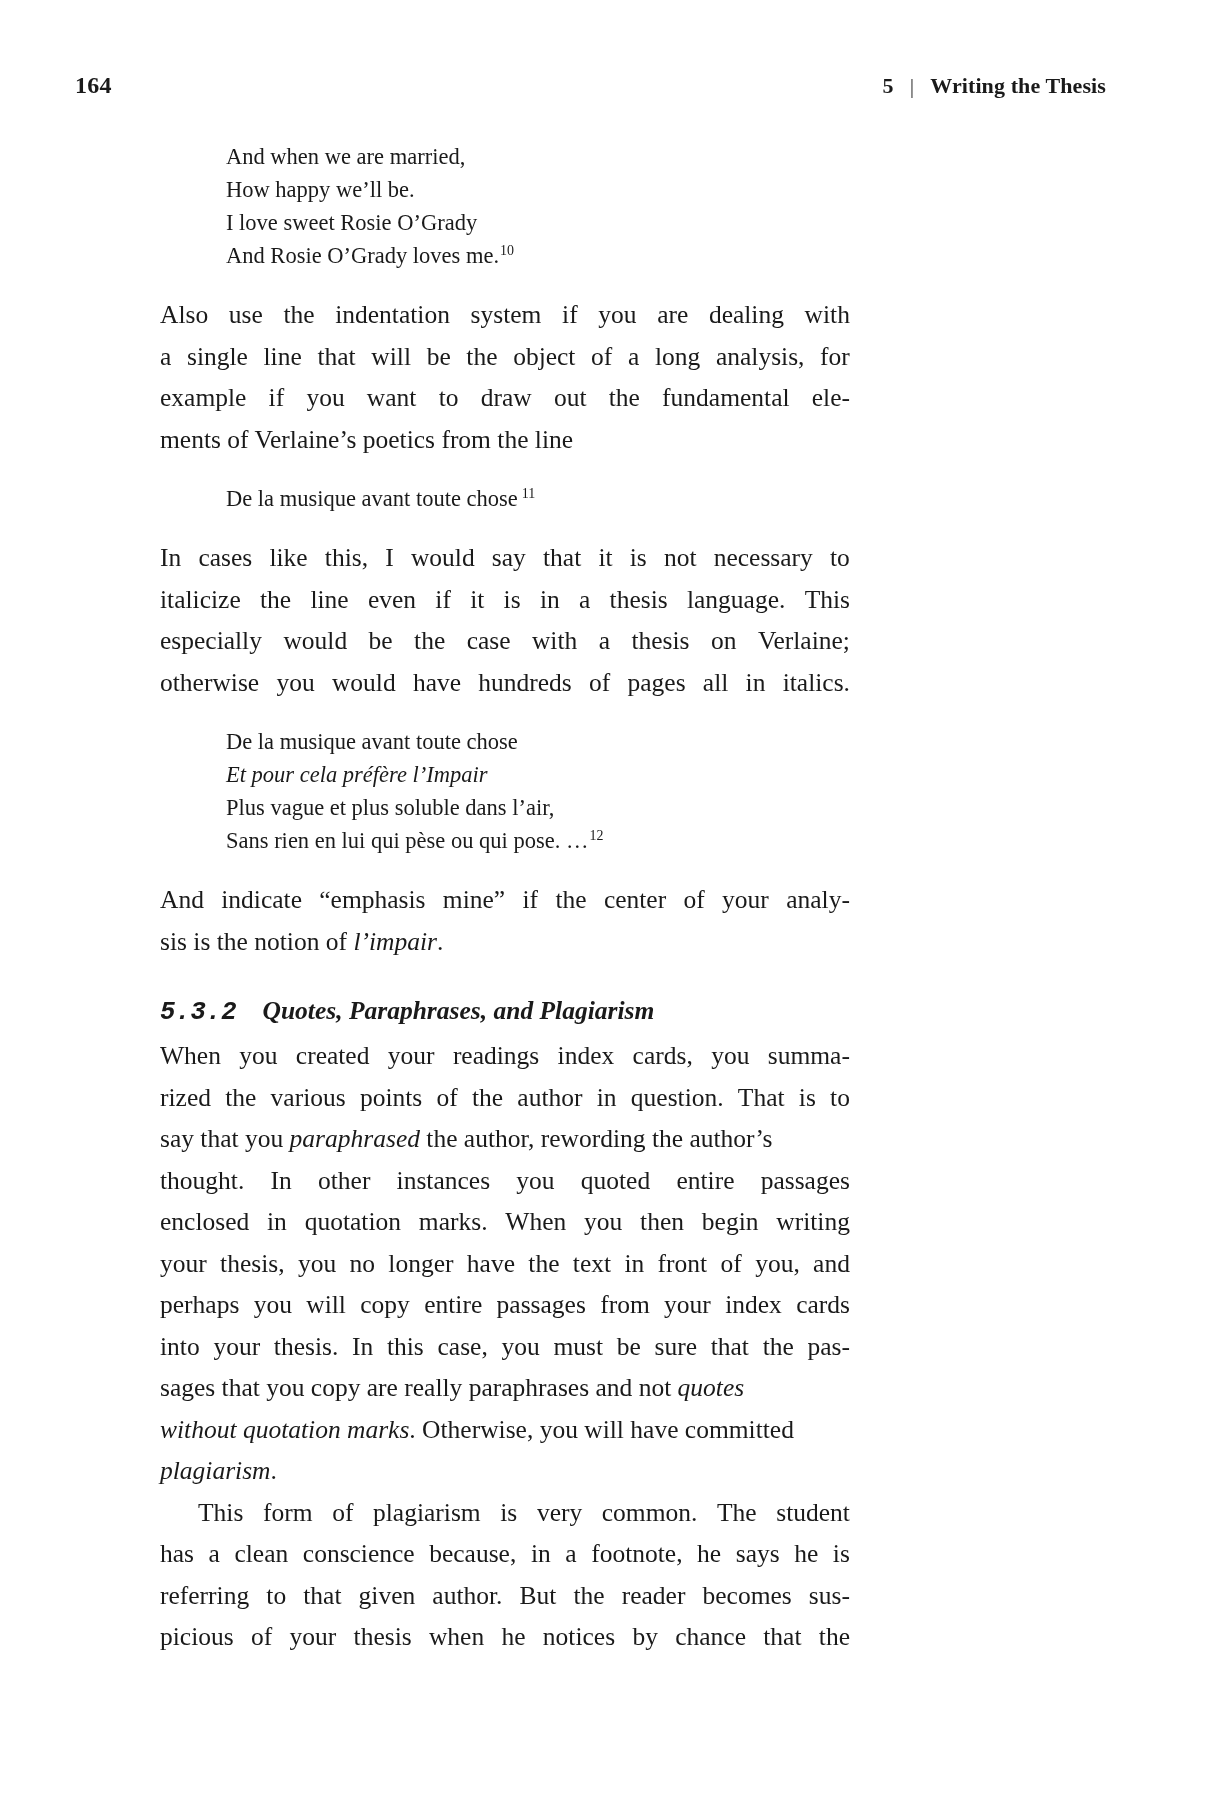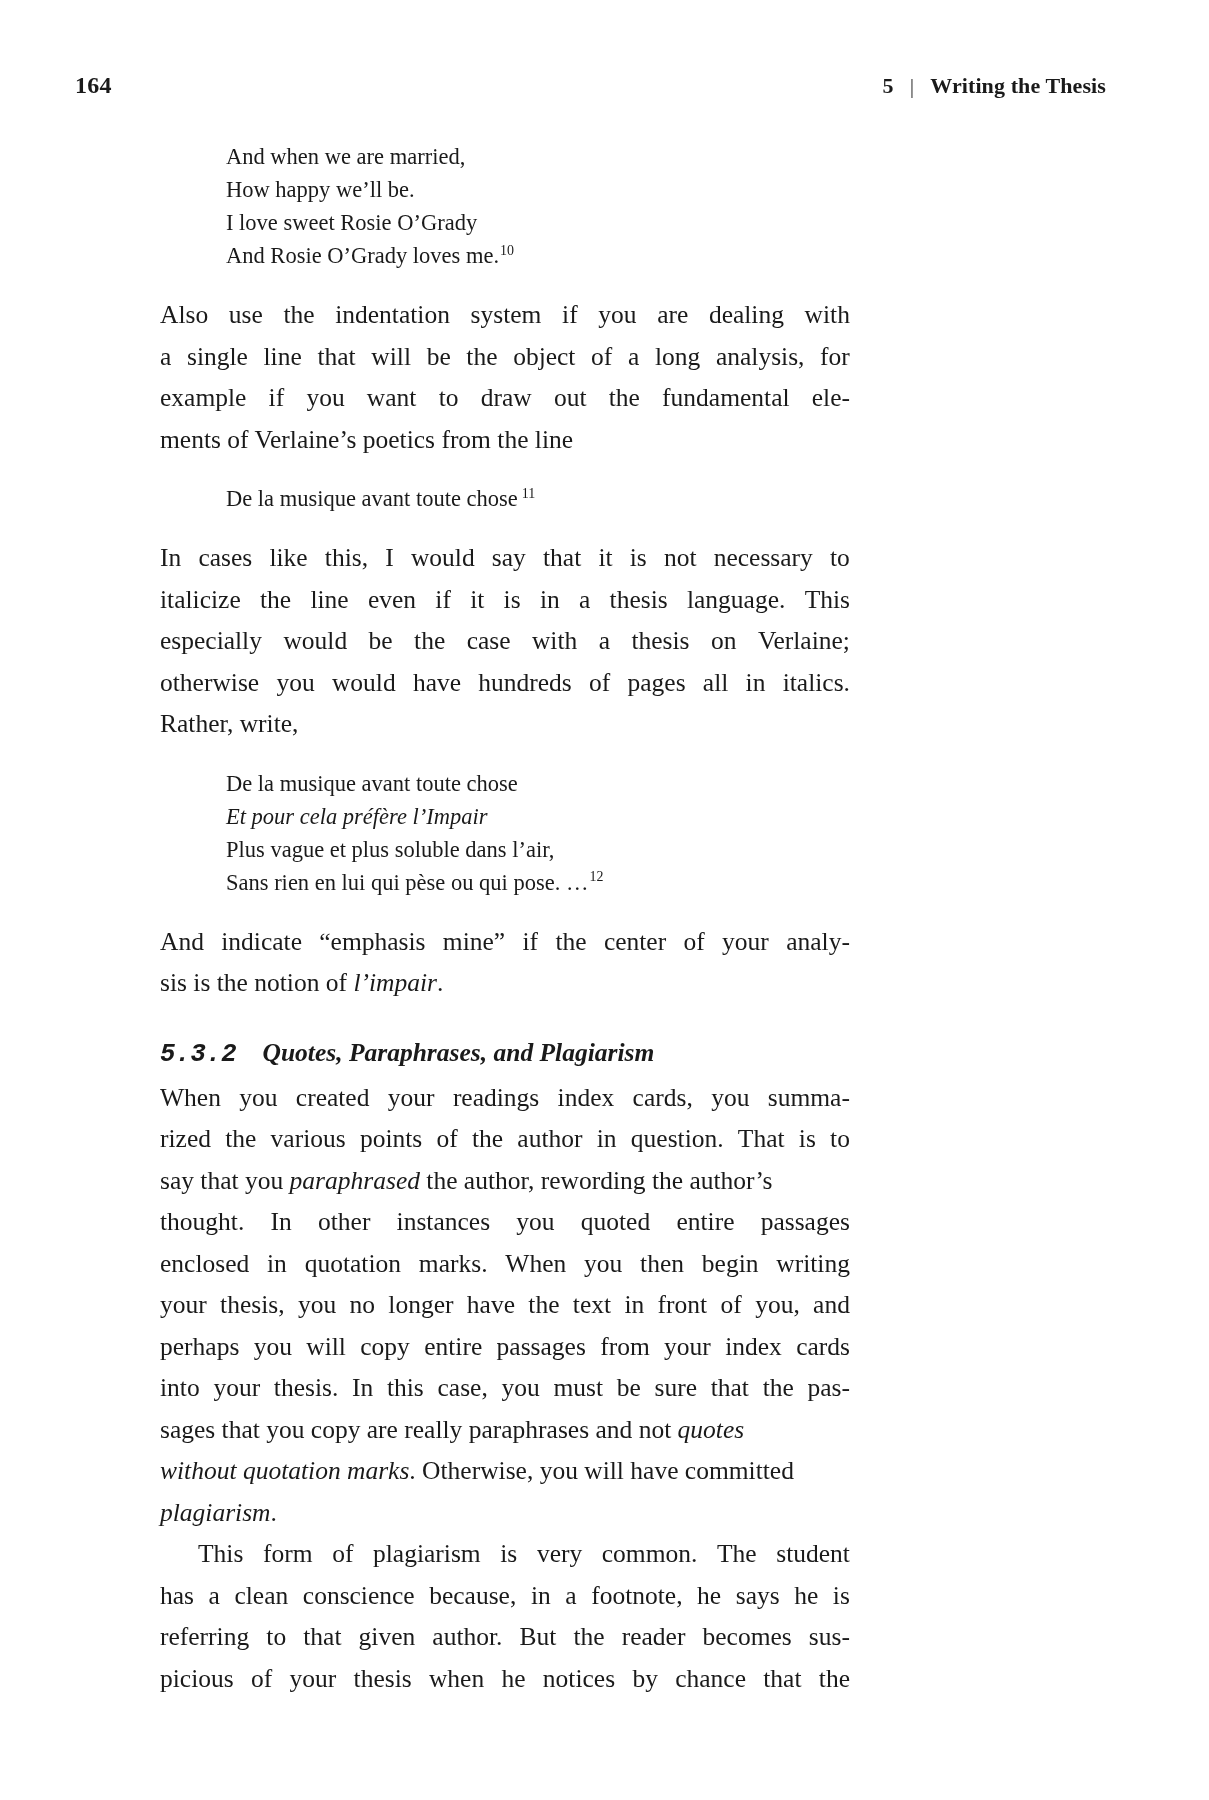--- a/index.html
+++ b/index.html
@@ -146,21 +146,20 @@
 
     <div class="extract space-before-md">
       <div class="extract-line"><span>De la musique avant toute chose</span><sup class="spaced">11</sup></div>
     </div>
 
     <div class="space-before-md">
       <div class="jline"><span class="w">In</span><span class="w">cases</span><span class="w">like</span><span class="w">this,</span><span class="w">I</span><span class="w">would</span><span class="w">say</span><span class="w">that</span><span class="w">it</span><span class="w">is</span><span class="w">not</span><span class="w">necessary</span><span class="w">to</span></div>
       <div class="jline"><span class="w">italicize</span><span class="w">the</span><span class="w">line</span><span class="w">even</span><span class="w">if</span><span class="w">it</span><span class="w">is</span><span class="w">in</span><span class="w">a</span><span class="w">thesis</span><span class="w">language.</span><span class="w">This</span></div>
       <div class="jline"><span class="w">especially</span><span class="w">would</span><span class="w">be</span><span class="w">the</span><span class="w">case</span><span class="w">with</span><span class="w">a</span><span class="w">thesis</span><span class="w">on</span><span class="w">Verlaine;</span></div>
       <div class="jline"><span class="w">otherwise</span><span class="w">you</span><span class="w">would</span><span class="w">have</span><span class="w">hundreds</span><span class="w">of</span><span class="w">pages</span><span class="w">all</span><span class="w">in</span><span class="w">italics.</span></div>
-      <div class="jline last"><span class="w">Rather, write,</span></div>
     </div>
 
     <div class="extract space-before-md">
       <div class="extract-line">De la musique avant toute chose</div>
       <div class="extract-line ital">Et pour cela préfère l’Impair</div>
       <div class="extract-line">Plus vague et plus soluble dans l’air,</div>
       <div class="extract-line"><span>Sans rien en lui qui pèse ou qui pose. …</span><sup>12</sup></div>
     </div>
 
     <div class="space-before-md">

